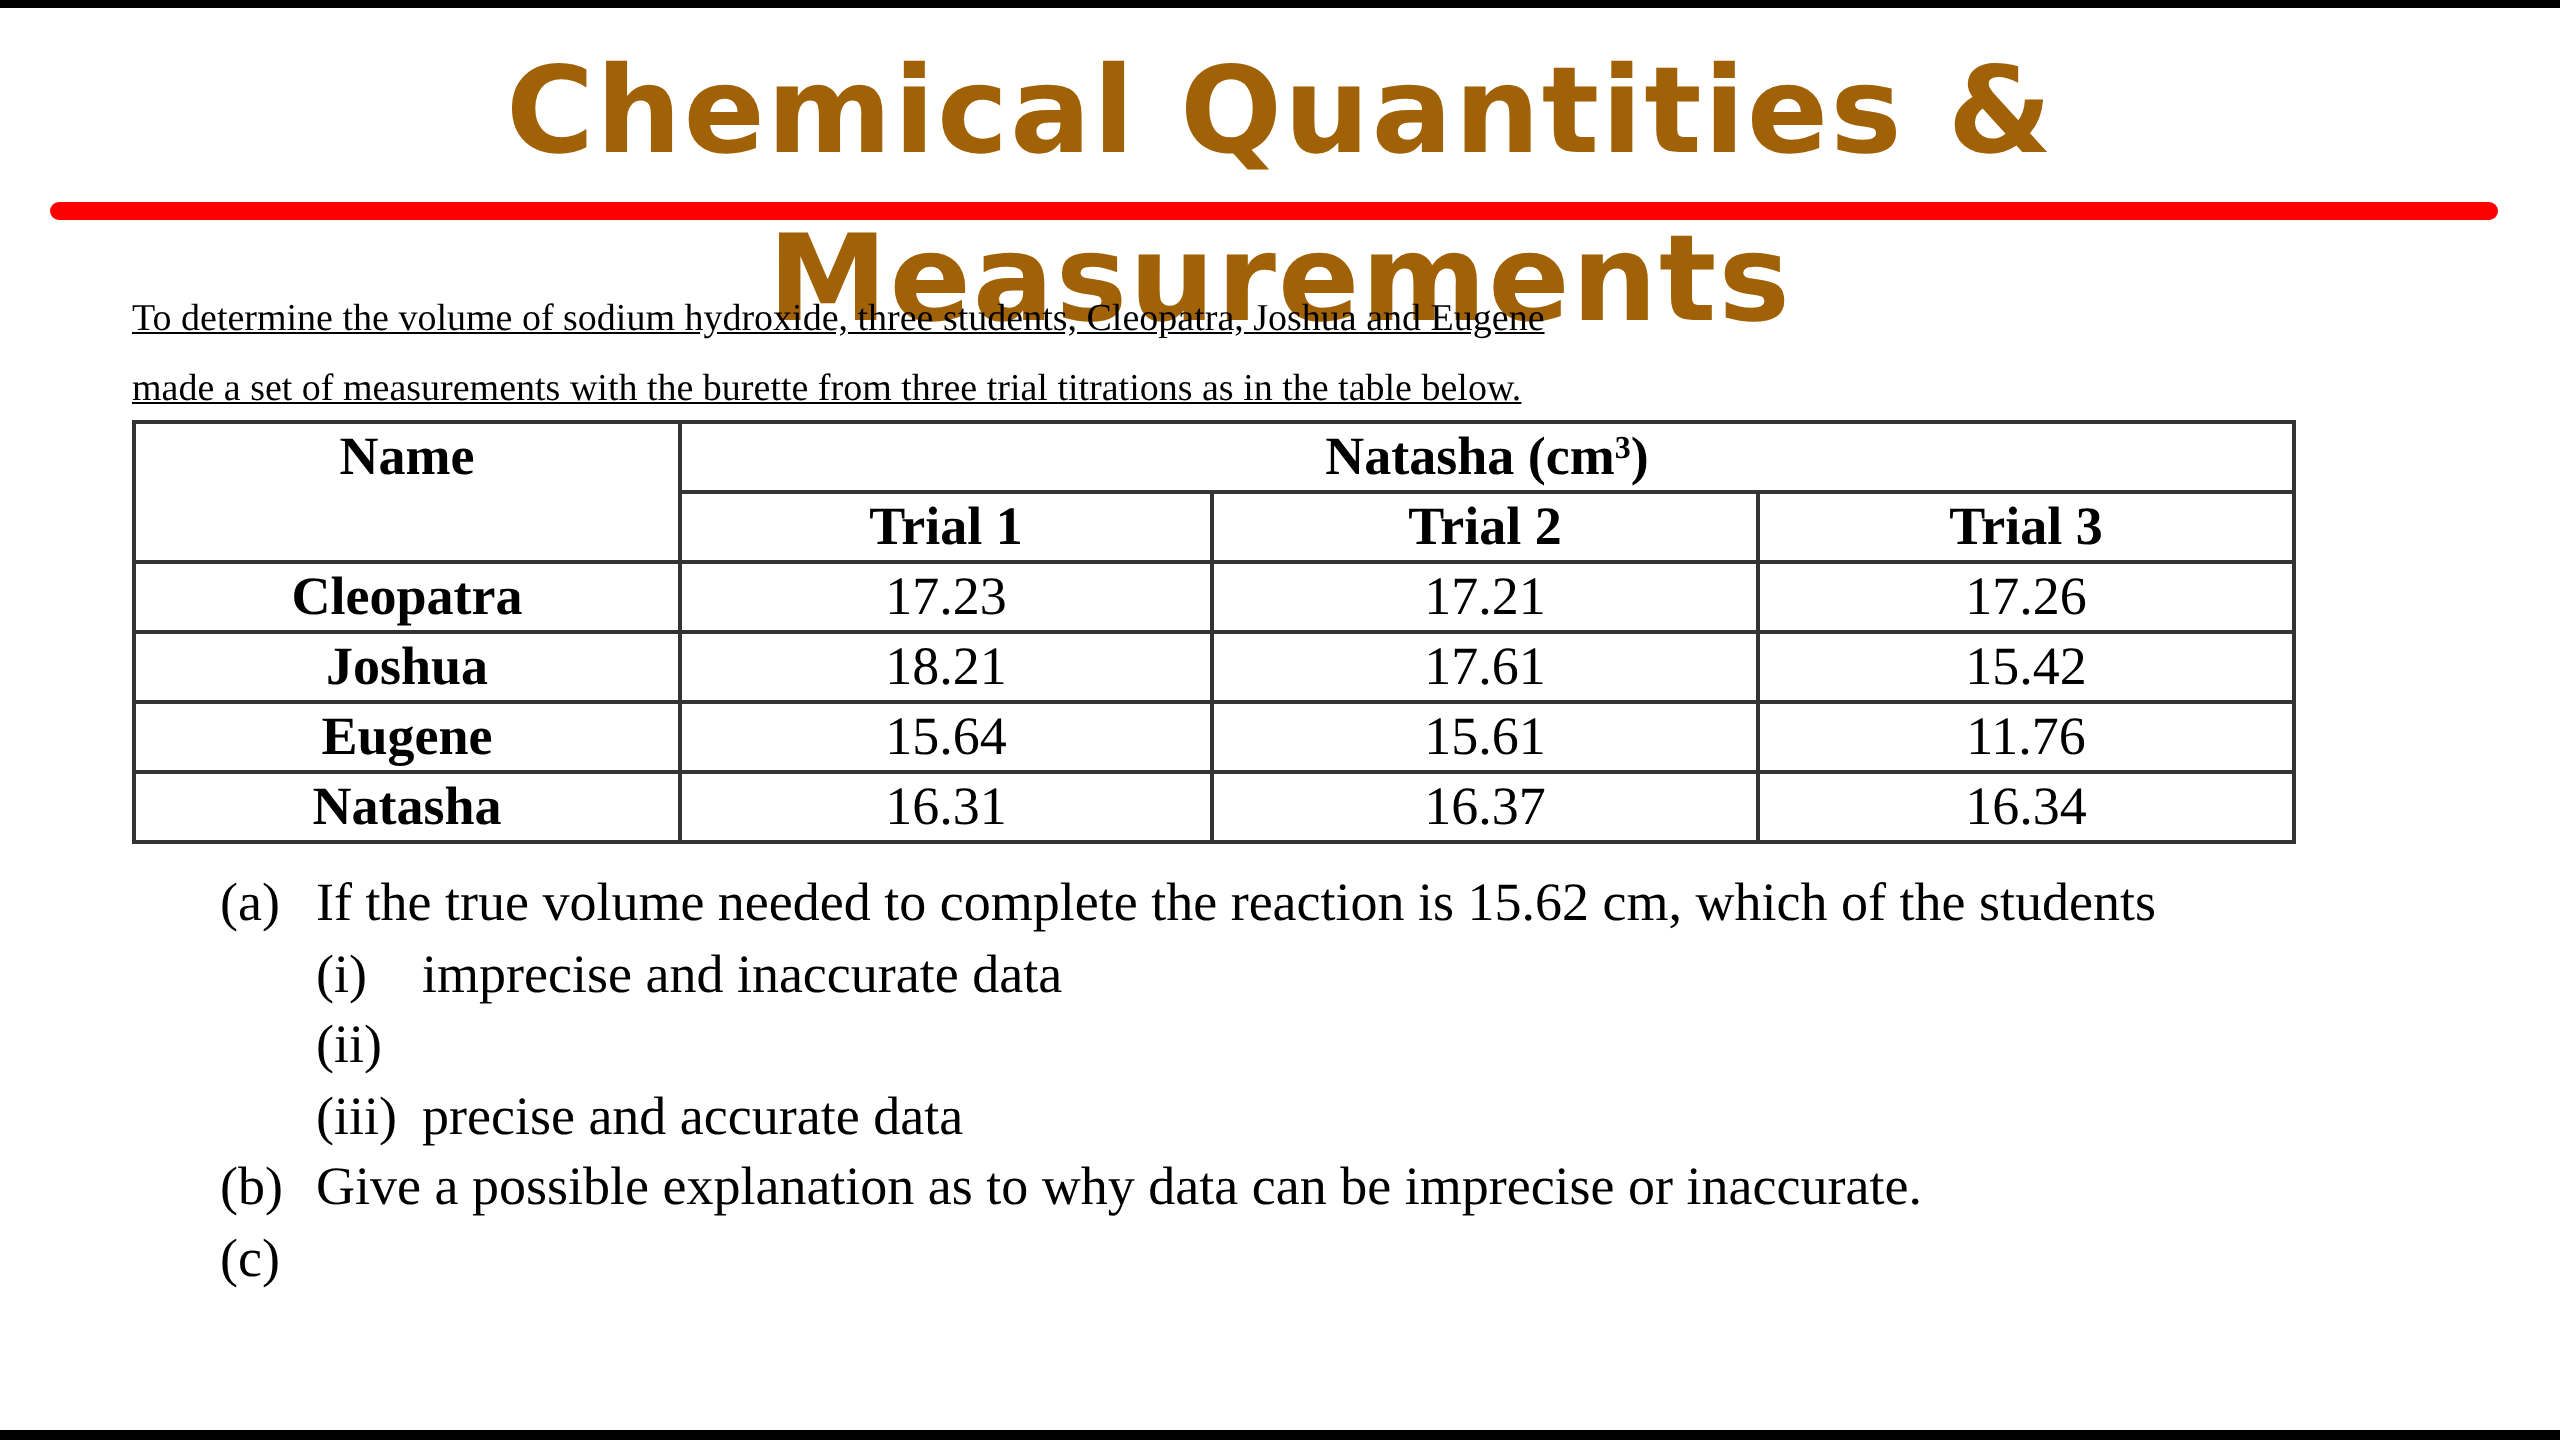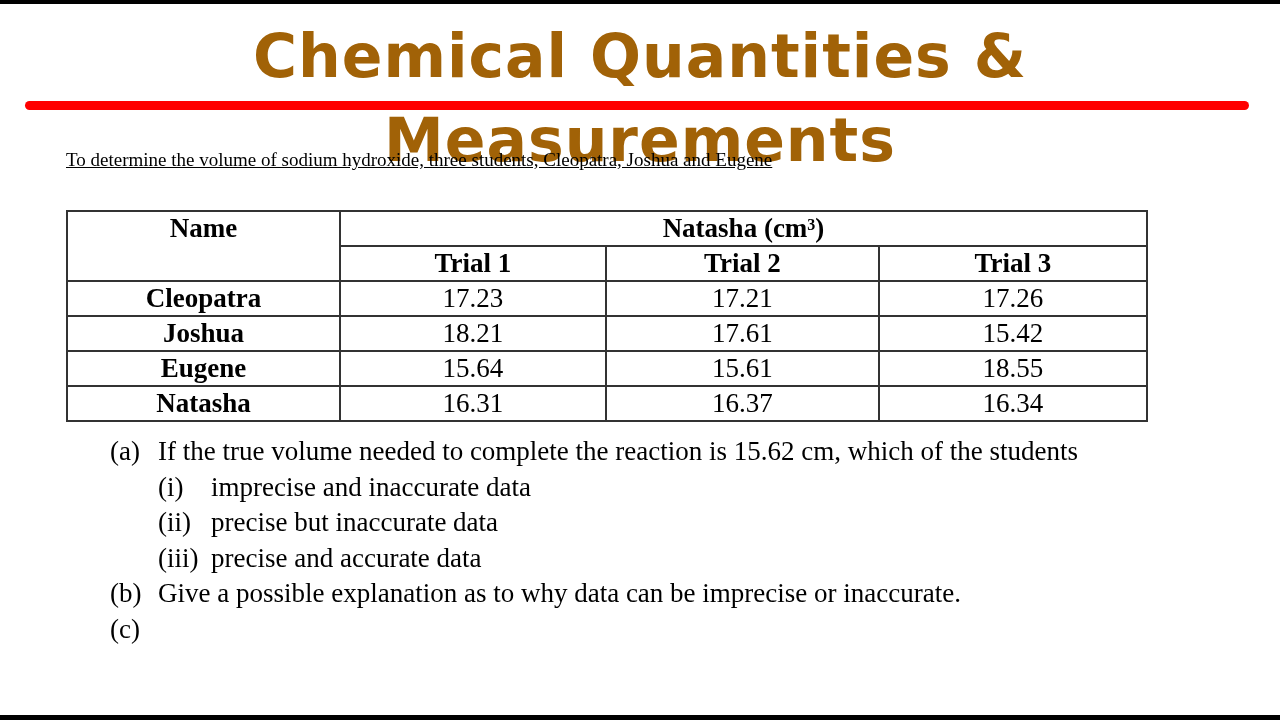--- a/index.html
+++ b/index.html
@@ -29,20 +29,21 @@
 </head>
 <body>
 
 <div class="bar-top"></div>
 
 <div class="title">Chemical Quantities &amp; Measurements</div>
 <div class="underline"></div>
 
 <div class="intro">
   <div>To determine the volume of sodium hydroxide, three students, Cleopatra, Joshua and Eugene</div>
+  <div>made a set of measurements with the burette from three trial titrations as in the table below.</div>
 </div>
 
 <table class="data">
   <colgroup>
     <col class="col-name">
       <col class="col-t1">
       <col class="col-t2">
       <col class="col-t3">
   </colgroup>
   <tbody>
@@ -64,21 +65,21 @@
   <tr>
     <td class="name">Joshua</td>
     <td>18.21</td>
     <td>17.61</td>
     <td>15.42</td>
   </tr>
   <tr>
     <td class="name">Eugene</td>
     <td>15.64</td>
     <td>15.61</td>
-    <td>18.55</td>
+    <td>11.76</td>
   </tr>
   <tr>
     <td class="name">Natasha</td>
     <td>16.31</td>
     <td>16.37</td>
     <td>16.34</td>
   </tr>
 </tbody>
   </table>
 
@@ -86,21 +87,20 @@
   <div class="q">
     <span class="lbl">(a)</span>
     <span>If the true volume needed to complete the reaction is 15.62 cm, which of the students</span>
   </div>
   <div class="sub">
     <span class="lbl">(i)</span>
     <span>imprecise and inaccurate data</span>
   </div>
   <div class="sub">
     <span class="lbl">(ii)</span>
-    <span>precise but inaccurate data</span>
   </div>
   <div class="sub">
     <span class="lbl">(iii)</span>
     <span>precise and accurate data</span>
   </div>
   <div class="q">
     <span class="lbl">(b)</span>
     <span>Give a possible explanation as to why data can be imprecise or inaccurate.</span>
   </div>
   <div class="q">

